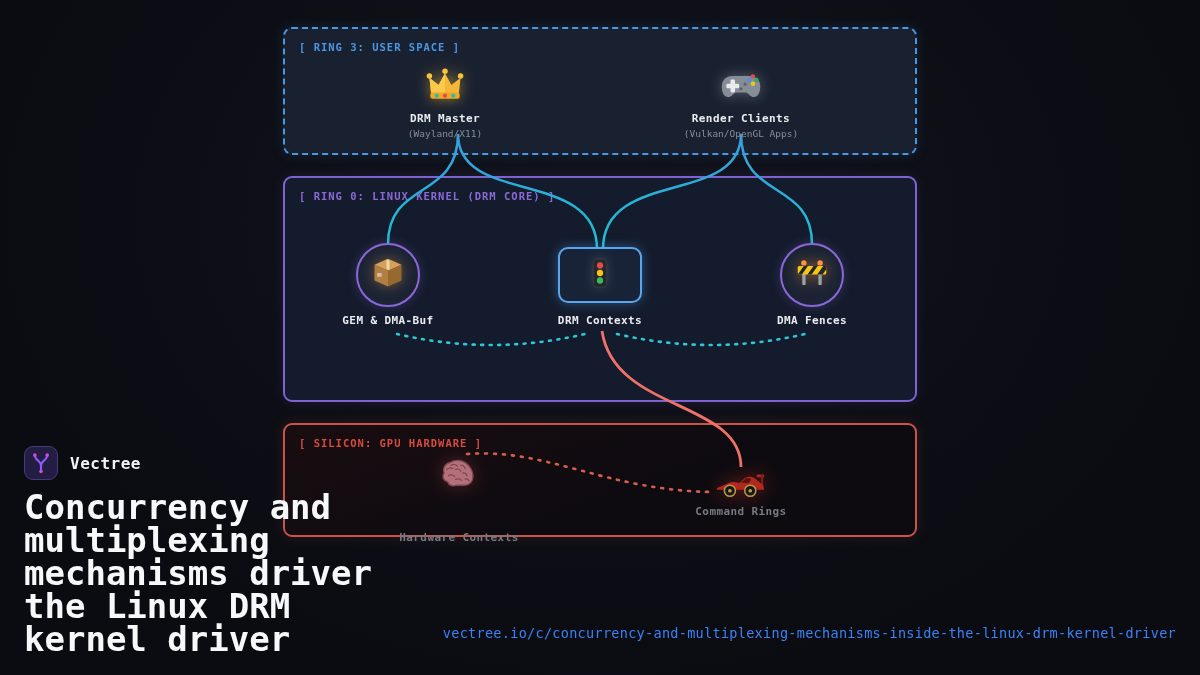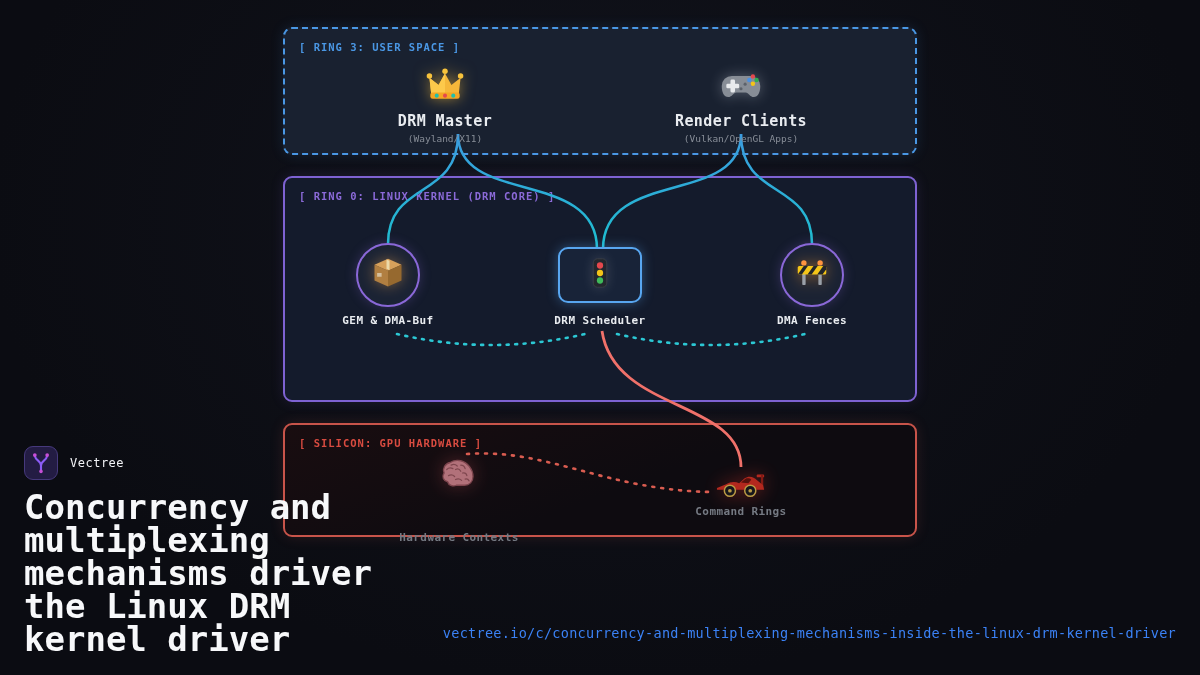--- a/index.html
+++ b/index.html
@@ -14,21 +14,21 @@
   .ring3 .box-title{color:#4a97e4;}
   .ring0{left:283px;top:176px;width:634px;height:226px;border:2px solid #7e62d2;background:#141b2c;box-shadow:0 0 14px rgba(126,98,210,.14);}
   .ring0 .box-title{color:#8b6ad8;}
   .silicon{left:283px;top:423px;width:634px;height:114px;border:2px solid #c4constructor;}
   .silicon{border:2px solid #c8544a;background:linear-gradient(160deg,#190d10 0%,#0e0b10 55%);box-shadow:0 0 14px rgba(200,84,74,.16);}
   .silicon .box-title{color:#d84b40;}
 
   .edges{position:absolute;left:0;top:0;z-index:2;pointer-events:none;}
 
   .node{position:absolute;z-index:3;display:flex;flex-direction:column;align-items:center;}
-  .node-label{font-size:15px;font-weight:bold;letter-spacing:.4px;color:#e9ecf0;white-space:nowrap;}
+  .node-label{font-size:11px;font-weight:bold;letter-spacing:.4px;color:#e9ecf0;white-space:nowrap;}
   .node-sub{font-size:9.5px;color:#878d97;white-space:nowrap;margin-top:3px;}
 
   .icon44 svg{width:44px;height:44px;display:block;}
   .circle-node{position:absolute;z-index:3;width:64px;height:64px;border-radius:50%;
     border:2px solid #8a68d8;background:#1b2334;display:flex;align-items:center;justify-content:center;
     box-shadow:0 0 12px rgba(138,104,216,.28);box-sizing:border-box;}
   .sched-node{position:absolute;z-index:3;width:84px;height:56px;border-radius:10px;
     border:2px solid #58a6f0;background:#182338;display:flex;align-items:center;justify-content:center;
     box-shadow:0 0 12px rgba(88,166,240,.4);box-sizing:border-box;}
   .lbl{position:absolute;z-index:3;text-align:center;font-size:11px;font-weight:bold;letter-spacing:.4px;color:#e9ecf0;white-space:nowrap;}
@@ -39,21 +39,21 @@
   .glow-amber{filter:drop-shadow(0 0 7px rgba(235,165,80,.45));}
   .glow-soft{filter:drop-shadow(0 0 6px rgba(255,255,255,.14));}
   .glow-orange{filter:drop-shadow(0 0 7px rgba(255,155,45,.5));}
   .glow-pink{filter:drop-shadow(0 0 9px rgba(215,90,95,.35));opacity:.88;}
   .glow-red{filter:drop-shadow(0 0 9px rgba(230,55,45,.45));opacity:.92;}
 
   .branding{position:absolute;left:24px;top:446px;z-index:4;}
   .logo-row{display:flex;align-items:center;gap:12px;}
   .logo-tile{width:34px;height:34px;border-radius:9px;background:#231c43;border:1.5px solid #46397c;
     display:flex;align-items:center;justify-content:center;box-sizing:border-box;}
-  .logo-text{font-size:12px;font-weight:normal;color:#f2f3f6;letter-spacing:.5px;}
+  .logo-text{font-size:16px;font-weight:bold;color:#f2f3f6;letter-spacing:.5px;}
   .big-title{margin-top:11px;color:#f7f8fa;font-size:34px;font-weight:bold;line-height:33px;}
   .big-title div{white-space:nowrap;}
   .footer-url{position:absolute;right:24px;top:625px;z-index:4;font-size:13.5px;color:#3b82f6;letter-spacing:.3px;white-space:nowrap;}
 </style>
 </head>
 <body>
 
 <div class="box ring3">
   <div class="box-title">[ RING 3: USER SPACE ]</div>
 </div>
@@ -149,21 +149,21 @@
       <g fill="#22252a">
         <polygon points="5,26 13,14.5 18.5,14.5 10.5,26"></polygon>
         <polygon points="18,26 26,14.5 31.5,14.5 23.5,26"></polygon>
         <polygon points="31,26 39,14.5 43,14.5 43,19 38,26"></polygon>
       </g>
     </svg>
   </span>
 </div>
 
 <div class="lbl" style="left:288px;top:314px;width:200px;">GEM &amp; DMA-Buf</div>
-<div class="lbl" style="left:500px;top:314px;width:200px;">DRM Scheduler</div>
+<div class="lbl" style="left:500px;top:314px;width:200px;">DRM Contexts</div>
 <div class="lbl" style="left:712px;top:314px;width:200px;">DMA Fences</div>
 
 <div class="node dim" style="left:359px;top:452px;width:200px;">
   <span class="glow-pink">
     <svg viewBox="0 0 48 48" width="42" height="42">
       <path d="M14 12 C8 13 5 19 7 24 C4 28 6 33 11 34 C12 38 17 40 21 38 L30 38 C36 38 40 34 40 28 C40 20 34 12 26 10 C21 9 17 10 14 12 Z" fill="#c98089" stroke="#8f4f58" stroke-width="1.5"></path>
       <path d="M15 15 q4 -2 7 1 M10 20 q3 -3 7 -1 M12 27 q4 -2 7 1 M20 20 q4 -2 6 2 M26 15 q4 0 5 4 M28 24 q4 -1 5 3 M20 31.5 q4 -2 7 1 M31 31 q3 -1 4.5 2" stroke="#8f4f58" fill="none" stroke-width="1.4" stroke-linecap="round"></path>
     </svg>
   </span>
 </div>

